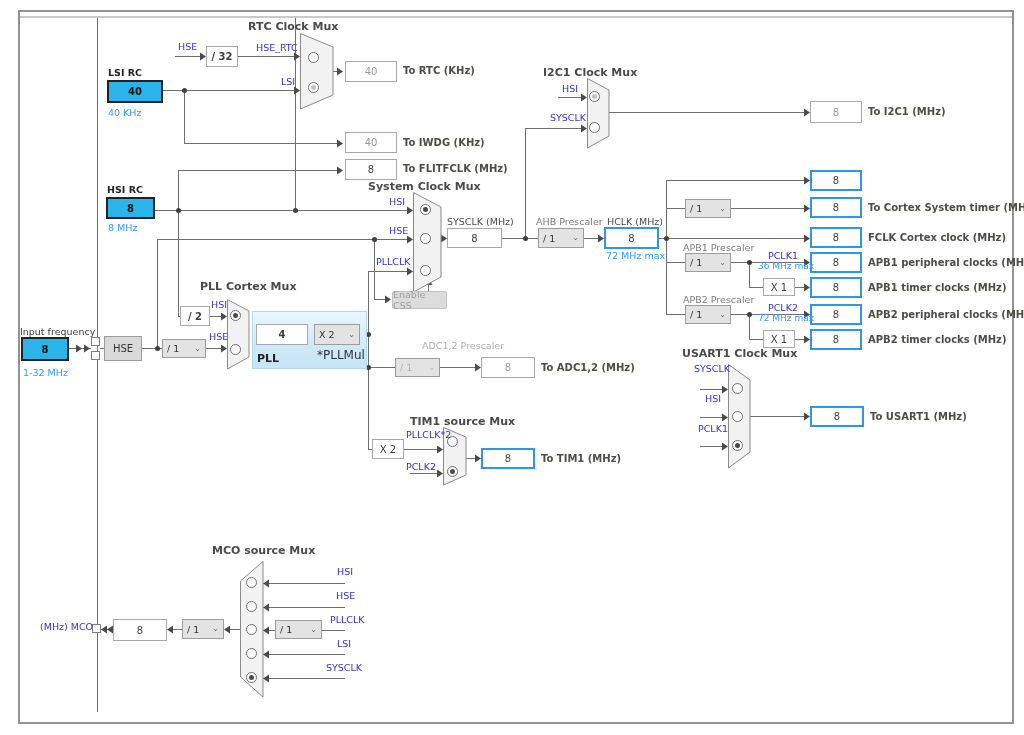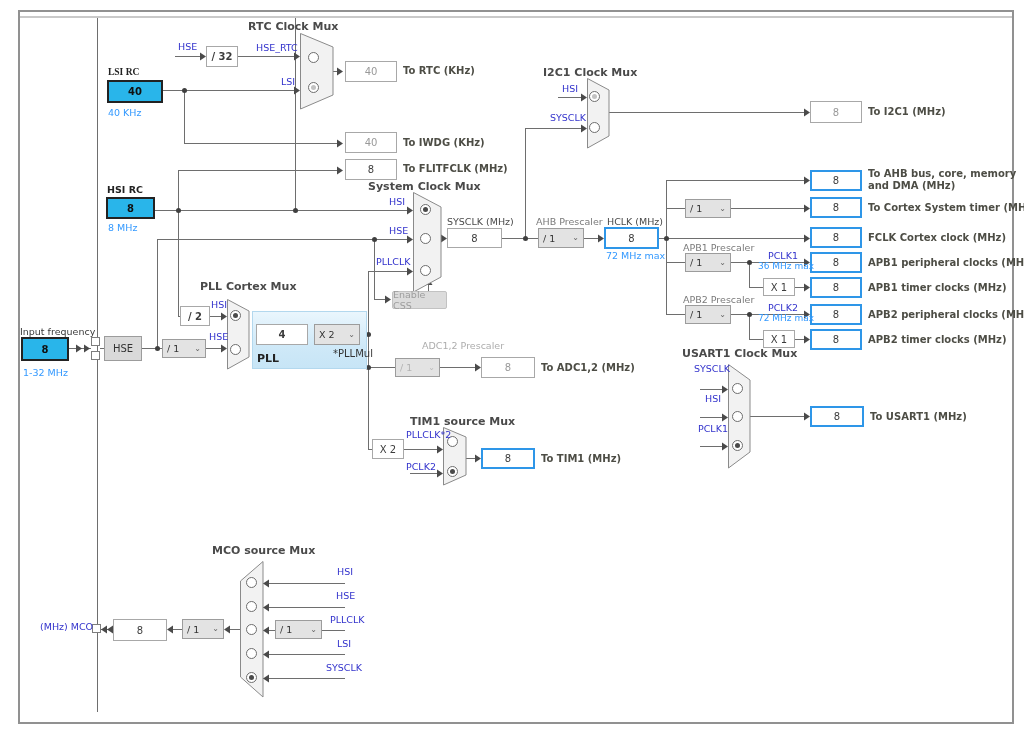--- a/index.html
+++ b/index.html
@@ -35,21 +35,21 @@
   .olabel.wrap{white-space:normal;width:150px;line-height:1.15;}
   .slabel{position:absolute;color:#3333cc;font-size:9.5px;white-space:nowrap;}
   .flabel{position:absolute;color:#3399ff;font-size:9.5px;white-space:nowrap;}
   .plabel{position:absolute;color:#7a7a7a;font-size:9.5px;white-space:nowrap;}
   .plabel.dk{color:#4a4a4a;}
   .plabel.dis{color:#adadad;margin-left:26px;}
   .srclabel{position:absolute;color:#3a3a3a;font-size:9.5px;white-space:nowrap;}
   .btn{position:absolute;background:#dcdcdc;border:1px solid #c2c2c2;color:#9d9d9d;font-size:9.5px;display:flex;align-items:center;justify-content:center;box-sizing:border-box;border-radius:2px;}
   .pin{position:absolute;width:9px;height:9px;background:#fff;border:1px solid #7d7d7d;box-sizing:border-box;}
   .pll{position:absolute;left:252px;top:311px;width:115px;height:58px;background:linear-gradient(180deg,#eaf6fd 0%,#cfe9f8 60%,#c7e5f6 100%);border:1px solid #b3d8ee;box-sizing:border-box;}
-  .note{position:absolute;color:#333;font-size:10px;white-space:nowrap;margin-left:16px;}
+  .note{position:absolute;color:#333;font-size:12px;white-space:nowrap;}
 </style>
 </head>
 <body>
 
 <div class="canvas">
   <div class="frame"></div>
   <div class="sep"></div>
 
   <div class="wire wv" style="left:97px;top:18px;height:694px;"></div>
   <div class="wire wv" style="left:295px;top:18px;height:192px;"></div>
@@ -314,21 +314,21 @@
   <div class="vbox blue" style="left:810px;top:406px;width:54px;height:21px;">8</div>
 
   <div class="title" style="left:248px;top:20px;">RTC Clock Mux</div>
   <div class="title" style="left:543px;top:66px;">I2C1 Clock Mux</div>
   <div class="title" style="left:368px;top:180px;">System Clock Mux</div>
   <div class="title" style="left:200px;top:280px;">PLL Cortex Mux</div>
   <div class="title" style="left:410px;top:415px;">TIM1 source Mux</div>
   <div class="title" style="left:682px;top:347px;">USART1 Clock Mux</div>
   <div class="title" style="left:212px;top:544px;">MCO source Mux</div>
 
-  <div class="srclabel bold" style="left:108px;top:67px;color:#222;font-family:Liberation Serif, serif;">LSI RC</div>
+  <div class="srclabel bold" style="left:108px;top:67px;color:#222;">LSI RC</div>
   <div class="flabel" style="left:108px;top:107px;">40 KHz</div>
   <div class="srclabel bold" style="left:107px;top:184px;color:#222;">HSI RC</div>
   <div class="flabel" style="left:108px;top:222px;">8 MHz</div>
   <div class="srclabel" style="left:20px;top:326px;text-align:right;">Input frequency</div>
   <div class="flabel" style="left:23px;top:367px;">1-32 MHz</div>
 
   <div class="slabel" style="left:178px;top:41px;">HSE</div>
   <div class="slabel" style="left:256px;top:42px;">HSE_RTC</div>
   <div class="slabel" style="left:281px;top:76px;">LSI</div>
   <div class="slabel" style="left:389px;top:196px;">HSI</div>
@@ -359,21 +359,20 @@
   <div class="plabel dk" style="left:607px;top:216px;">HCLK (MHz)</div>
   <div class="flabel" style="left:606px;top:250px;">72 MHz max</div>
   <div class="plabel" style="left:683px;top:242px;">APB1 Prescaler</div>
   <div class="plabel" style="left:683px;top:294px;">APB2 Prescaler</div>
   <div class="plabel dis" style="left:396px;top:340px;">ADC1,2 Prescaler</div>
 
   <div class="olabel" style="left:403px;top:65px;">To RTC (KHz)</div>
   <div class="olabel" style="left:403px;top:137px;">To IWDG (KHz)</div>
   <div class="olabel" style="left:403px;top:163px;">To FLITFCLK (MHz)</div>
   <div class="olabel" style="left:868px;top:106px;">To I2C1 (MHz)</div>
-  <div class="olabel wrap" style="left:868px;top:168px;">To AHB bus, core, memory and DMA (MHz)</div>
   <div class="olabel" style="left:868px;top:202px;">To Cortex System timer (MHz)</div>
   <div class="olabel" style="left:868px;top:232px;">FCLK Cortex clock (MHz)</div>
   <div class="olabel" style="left:868px;top:257px;">APB1 peripheral clocks (MHz)</div>
   <div class="olabel" style="left:868px;top:282px;">APB1 timer clocks (MHz)</div>
   <div class="olabel" style="left:868px;top:309px;">APB2 peripheral clocks (MHz)</div>
   <div class="olabel" style="left:868px;top:334px;">APB2 timer clocks (MHz)</div>
   <div class="olabel" style="left:541px;top:362px;">To ADC1,2 (MHz)</div>
   <div class="olabel" style="left:541px;top:453px;">To TIM1 (MHz)</div>
   <div class="olabel" style="left:870px;top:411px;">To USART1 (MHz)</div>
 </div>

